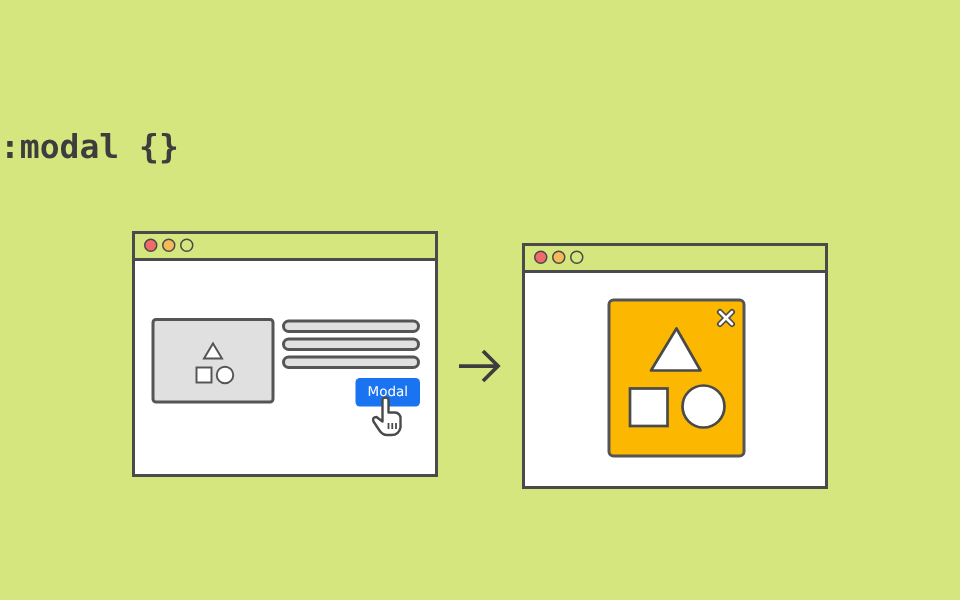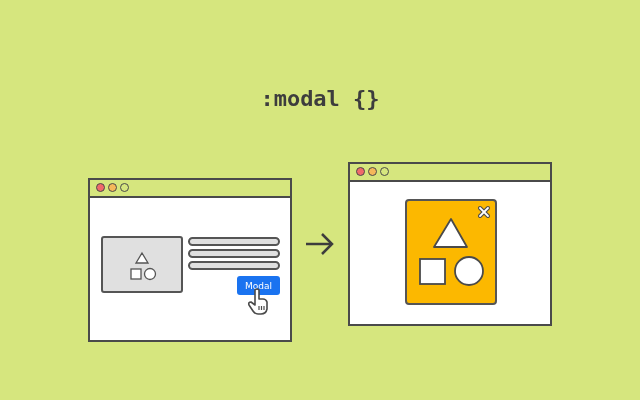--- a/index.html
+++ b/index.html
@@ -1,32 +1,32 @@
 <!DOCTYPE html>
 <html><head>
 <meta charset="utf-8">
 <style>
   html, body { margin:0; padding:0; }
   body { width:640px; height:400px; background:#d6e67e; position:relative; overflow:hidden; font-family:"DejaVu Sans", sans-serif; }
-  .title { position:absolute; left:0; top:86px; width:640px; text-align:center; font-family:"DejaVu Sans Mono", monospace; font-weight:bold; font-size:22px; color:#3d3d3d; letter-spacing:0px; }
+  .title { position:absolute; left:0; top:86px; width:640px; font-family:"DejaVu Sans Mono", monospace; font-weight:bold; font-size:22px; color:#3d3d3d; letter-spacing:0px; }
   .win { position:absolute; background:#fff; border:2px solid #4a4a4a; box-sizing:border-box; }
   .win .bar { position:absolute; left:0; top:0; right:0; height:16px; background:#d6e67e; border-bottom:2px solid #4a4a4a; }
   .dot { position:absolute; top:3px; width:9px; height:9px; border-radius:50%; border:1.5px solid #4a4a4a; box-sizing:border-box; }
   .arrow { position:absolute; left:304px; top:230px; }
   .imgbox { position:absolute; left:11px; top:56px; width:82px; height:57px; background:#e0e0e0; border:2px solid #555; border-radius:3px; box-sizing:border-box; }
   .line { position:absolute; left:98px; width:92px; height:9px; background:#e0e0e0; border:2px solid #555; border-radius:5px; box-sizing:border-box; }
   .btn { position:absolute; left:147px; top:96px; width:43px; height:19px; background:#1a73f0; color:#fff; border-radius:3px; font-size:9px; display:flex; align-items:center; justify-content:center; border:none; padding:0; font-family:"DejaVu Sans", sans-serif; }
   .modal { position:absolute; left:55px; top:35px; width:92px; height:106px; background:#fcb800; border:2px solid #555; border-radius:4px; box-sizing:border-box; }
 </style>
 </head>
 <body>
 
 <div class="title">:modal {}</div>
 
-<div class="win" style="left:88px; top:178px; width:204px; height:164px;">
+<div class="win" style="left:88px; top:154px; width:204px; height:164px;">
   <div class="bar">
     <span class="dot" style="left:6px; background:#f06a6a;"></span>
     <span class="dot" style="left:18px; background:#f5b85a;"></span>
     <span class="dot" style="left:30px; background:#d6e67e;"></span>
   </div>
   <div class="imgbox">
     <svg width="78" height="53" viewBox="0 0 78 53">
       <polygon points="39,15 45,25 33,25" fill="#fff" stroke="#555" stroke-width="1.3"></polygon>
       <rect x="28" y="31" width="10" height="10" fill="#fff" stroke="#555" stroke-width="1.3"></rect>
       <circle cx="47" cy="36" r="5.5" fill="#fff" stroke="#555" stroke-width="1.3"></circle>

